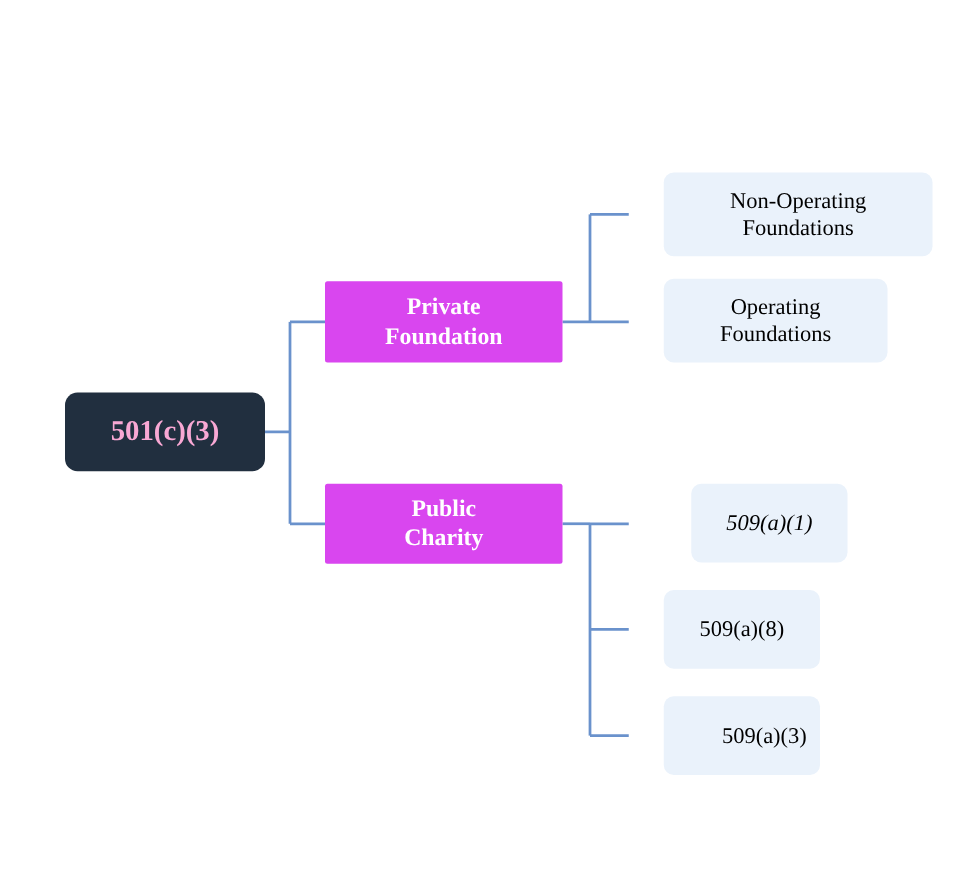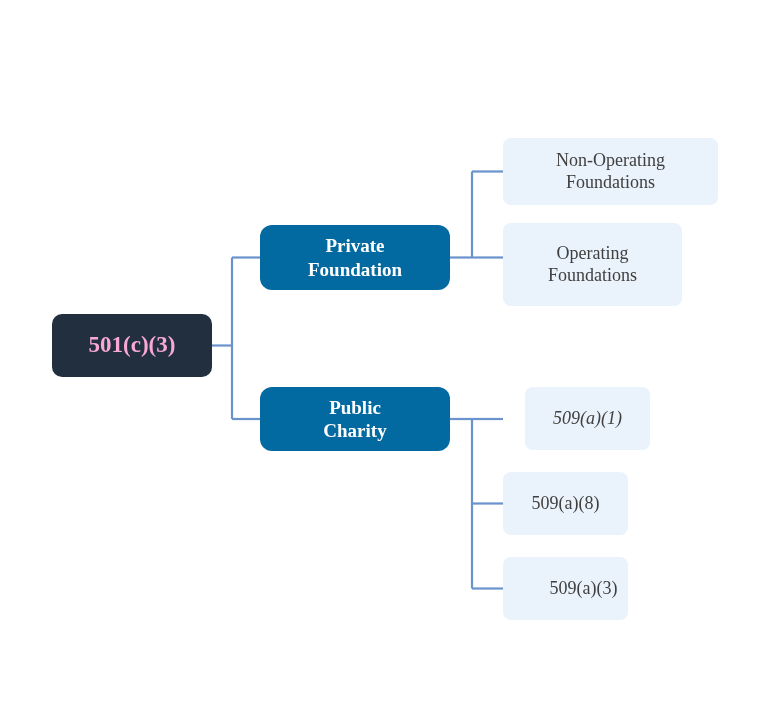--- a/index.html
+++ b/index.html
@@ -44,41 +44,42 @@
     white-space: pre-line;
   }
   .node-root {
     background: #212f3f;
     color: #f9a8d4;
     font-weight: bold;
     font-size: 23px;
     border-radius: 10px;
   }
   .node-branch {
-    background: #0369a1;
+    background: #d946ef;
     color: #ffffff;
     font-weight: bold;
     font-size: 19px;
-    border-radius: 12px;
+    border-radius: 2px;
   }
   .node-leaf {
     background: #eaf2fb;
-    color: #404040;
+    color: #000000;
     font-weight: normal;
     font-size: 18px;
     border-radius: 8px;
+    margin-left: 28px;
   }
   
   #node-root-501c3 { left: 52px;  top: 314px; width: 160px; height: 63px; }
   
   #node-private-foundation { left: 260px; top: 225px; width: 190px; height: 65px; }
   #node-public-charity     { left: 260px; top: 387px; width: 190px; height: 64px; align-items: center; }
   
   #node-non-operating-foundations { left: 503px; top: 138px; width: 215px; height: 67px; }
-  #node-operating-foundations     { left: 503px; top: 223px; width: 179px; height: 83px; }
+  #node-operating-foundations     { left: 503px; top: 223px; width: 179px; height: 67px; }
   #node-509a1 { left: 525px; top: 387px; width: 125px; height: 63px; font-style: italic; }
   #node-509a2 { left: 503px; top: 472px; width: 125px; height: 63px; }
   #node-509a3 { left: 503px; top: 557px; width: 125px; height: 63px; padding-left: 36px; }
 </style>
 </head>
 <body>
 
 <div id="diagram-canvas">
 
   <svg id="connector-layer" width="768" height="709" viewBox="0 0 768 709" xmlns="http://www.w3.org/2000/svg">

